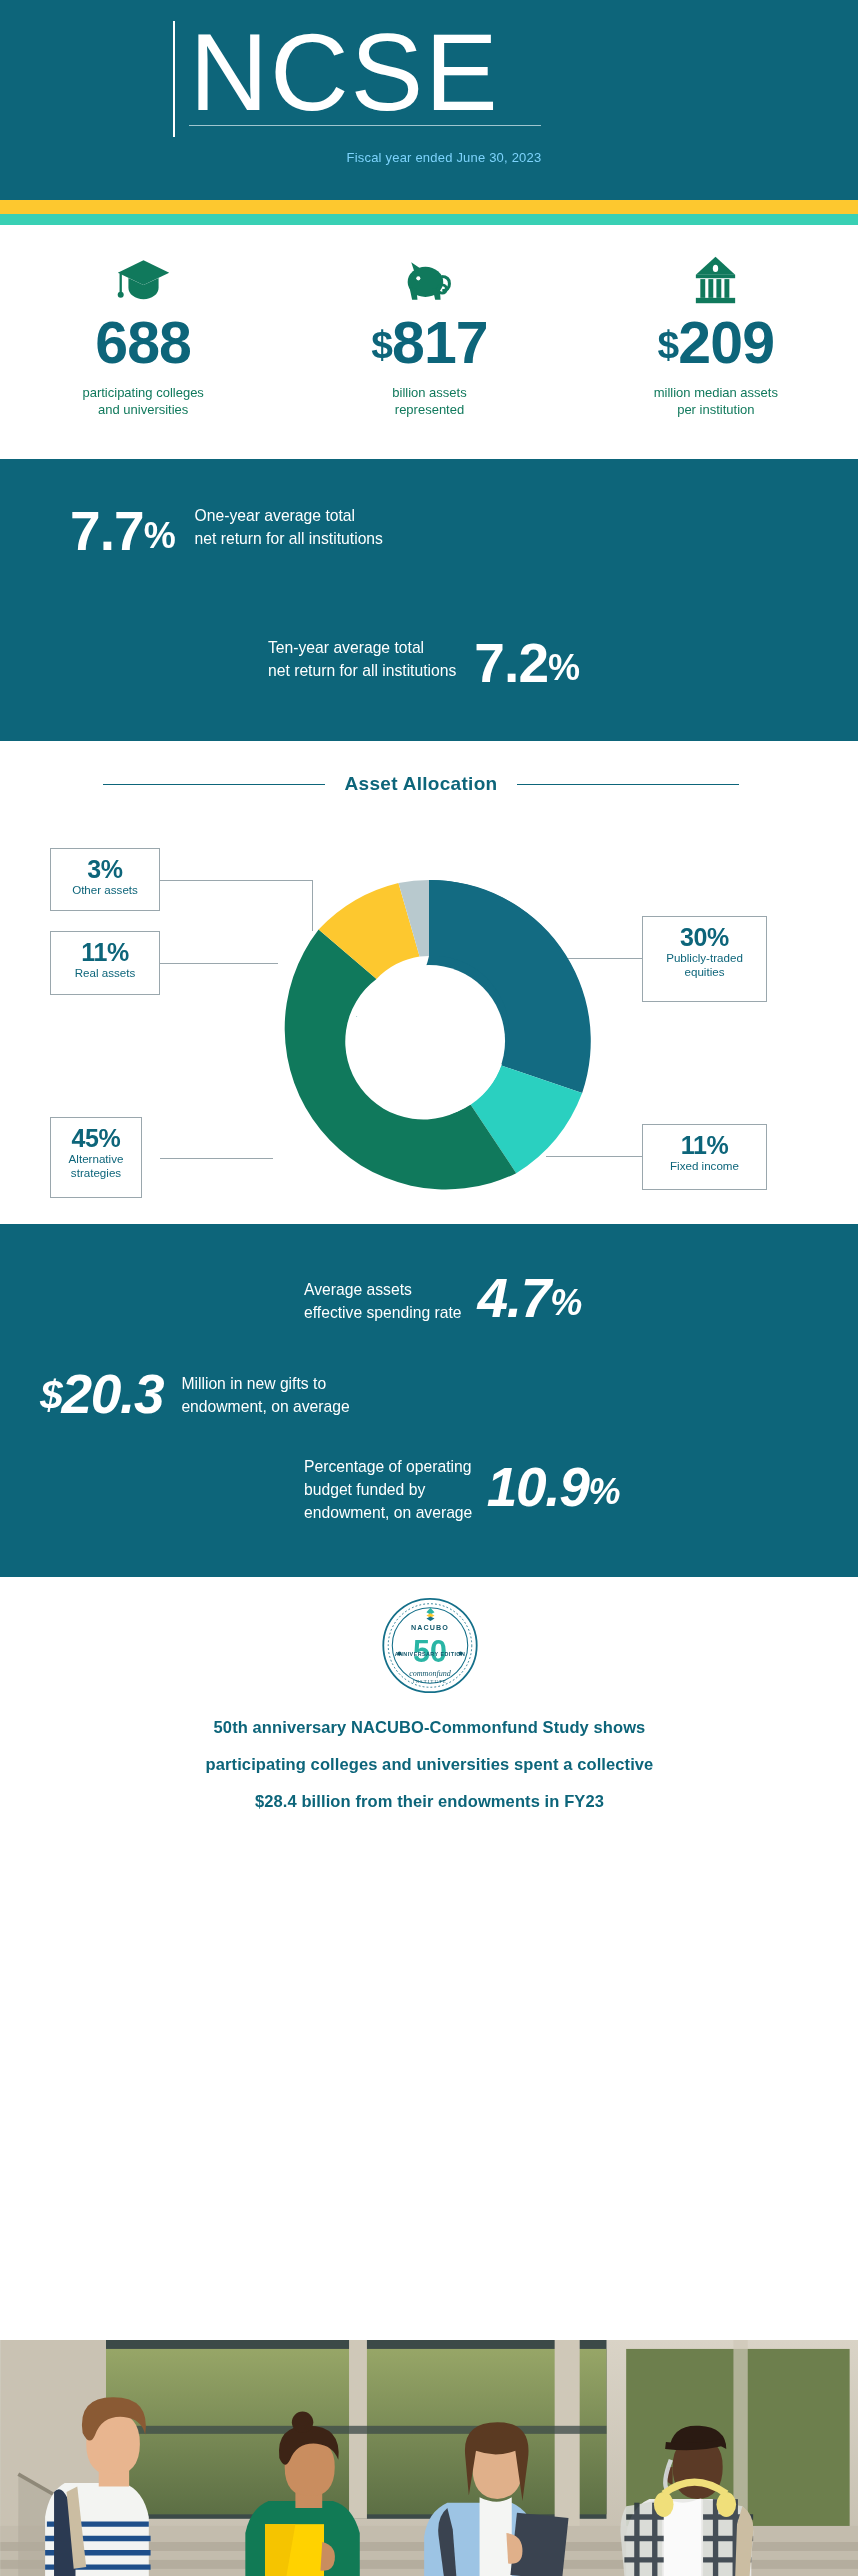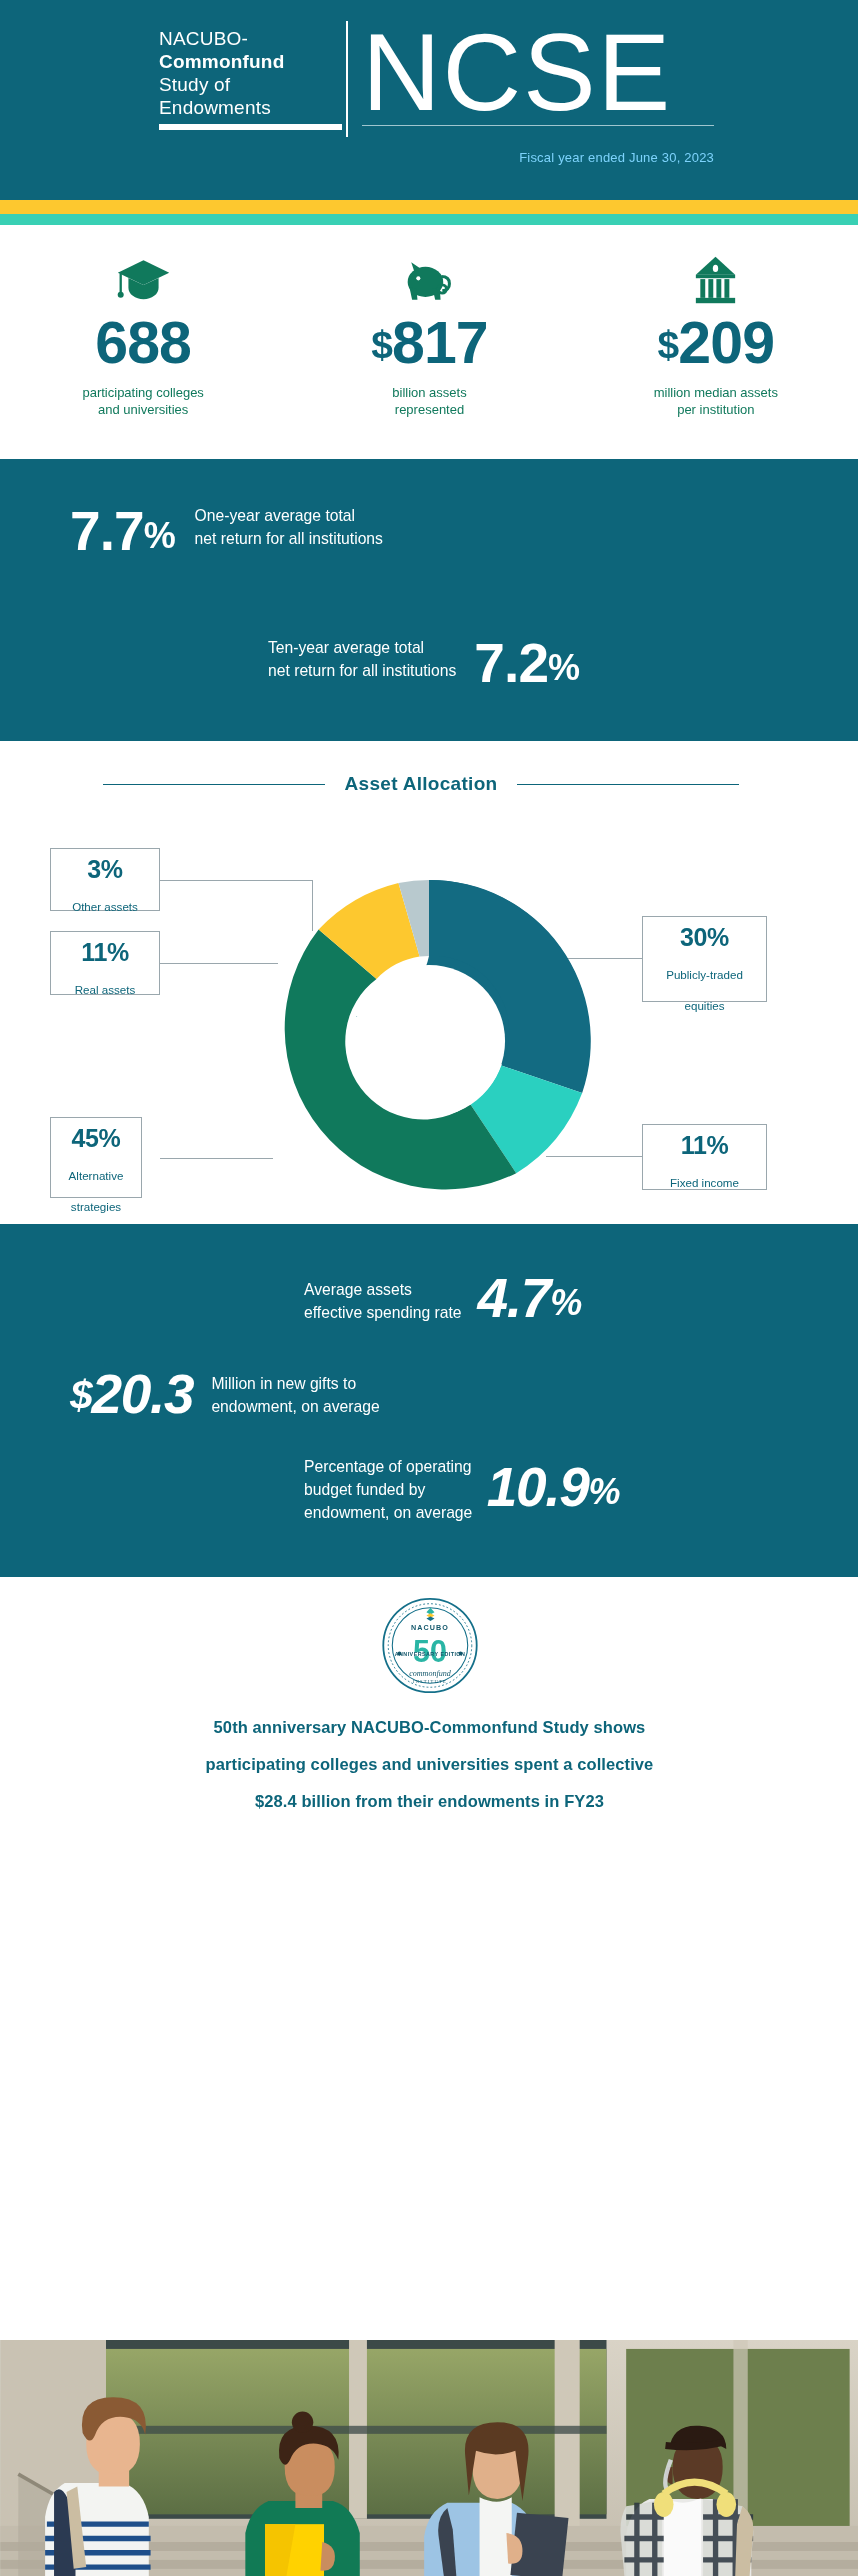--- a/index.html
+++ b/index.html
@@ -155,40 +155,40 @@
     border:0.9px solid #9aa7ad;
     background:#ffffff;
     box-sizing:border-box;
     text-align:center;
     padding:7.2px 5.4px 9px 5.4px;
   }
   .callout .pct{
     color:#0d657a;font-size:25px;line-height:27px;font-weight:bold;letter-spacing:-0.4px;
   }
   .callout .lbl{
-    color:#0d657a;font-size:11.6px;line-height:14.3px;margin-top:17px;font-weight:500;
+    color:#0d657a;font-size:11.6px;line-height:14.3px;margin-top:0;font-weight:500;
   }
   .c-other{left:50px;top:107px;width:110px;height:63px;}
   .c-real {left:50px;top:190px;width:110px;height:64px;}
   .c-alt  {left:50px;top:376px;width:92px;height:81px;}
   .c-pub  {left:642px;top:175px;width:125px;height:86px;}
   .c-fix  {left:642px;top:383px;width:125px;height:66px;}
   .lead{position:absolute;background:#9aa7ad;}
   .lead.h{height:0.9px;}
   .lead.v{width:0.9px;}
 
   
   .spend{
     background:#0d657a;
     height:353px;
     position:relative;
   }
   .sp-row{position:absolute;display:flex;align-items:center;}
   .sp-1{left:304px;top:47px;}
-  .sp-2{left:70px;top:143px;}
+  .sp-2{left:40px;top:143px;}
   .sp-3{left:304px;top:231px;}
   .sp-num{
     color:#ffffff;font-size:55px;line-height:55px;font-weight:bold;letter-spacing:-1.3px;white-space:nowrap;font-style:italic;
   }
   .sp-num .sym{font-size:36px;vertical-align:1.8px;}
   .sp-num .cur{font-size:41px;vertical-align:3.6px;}
   .sp-txt{
     color:#ffffff;font-size:15.7px;line-height:23px;font-weight:300;
   }
   .sp-1 .sp-num{margin-left:16px;}
@@ -207,27 +207,20 @@
   .photo{position:absolute;left:0;top:2340px;width:859px;height:236px;overflow:hidden;background:#cfd6cd;}
   .photo svg{display:block;}
 </style>
 </head>
 <body>
 
 <div class="page">
 
   <div class="header">
     <div class="brand-wrap">
-      <div class="brand-left">
-        <div class="l">NACUBO-</div>
-        <div class="l bold">Commonfund</div>
-        <div class="l">Study of</div>
-        <div class="l">Endowments</div>
-        <div class="brand-underline"></div>
-      </div>
       <div class="brand-divider"></div>
       <div class="brand-right">
         <div class="ncse"><span>NC</span><span class="thin">SE</span></div>
         <div class="rule"></div>
         <div class="fy">Fiscal year ended June 30, 2023</div>
       </div>
     </div>
   </div>
   <div class="stripe-yellow"></div>
   <div class="stripe-mint"></div>

